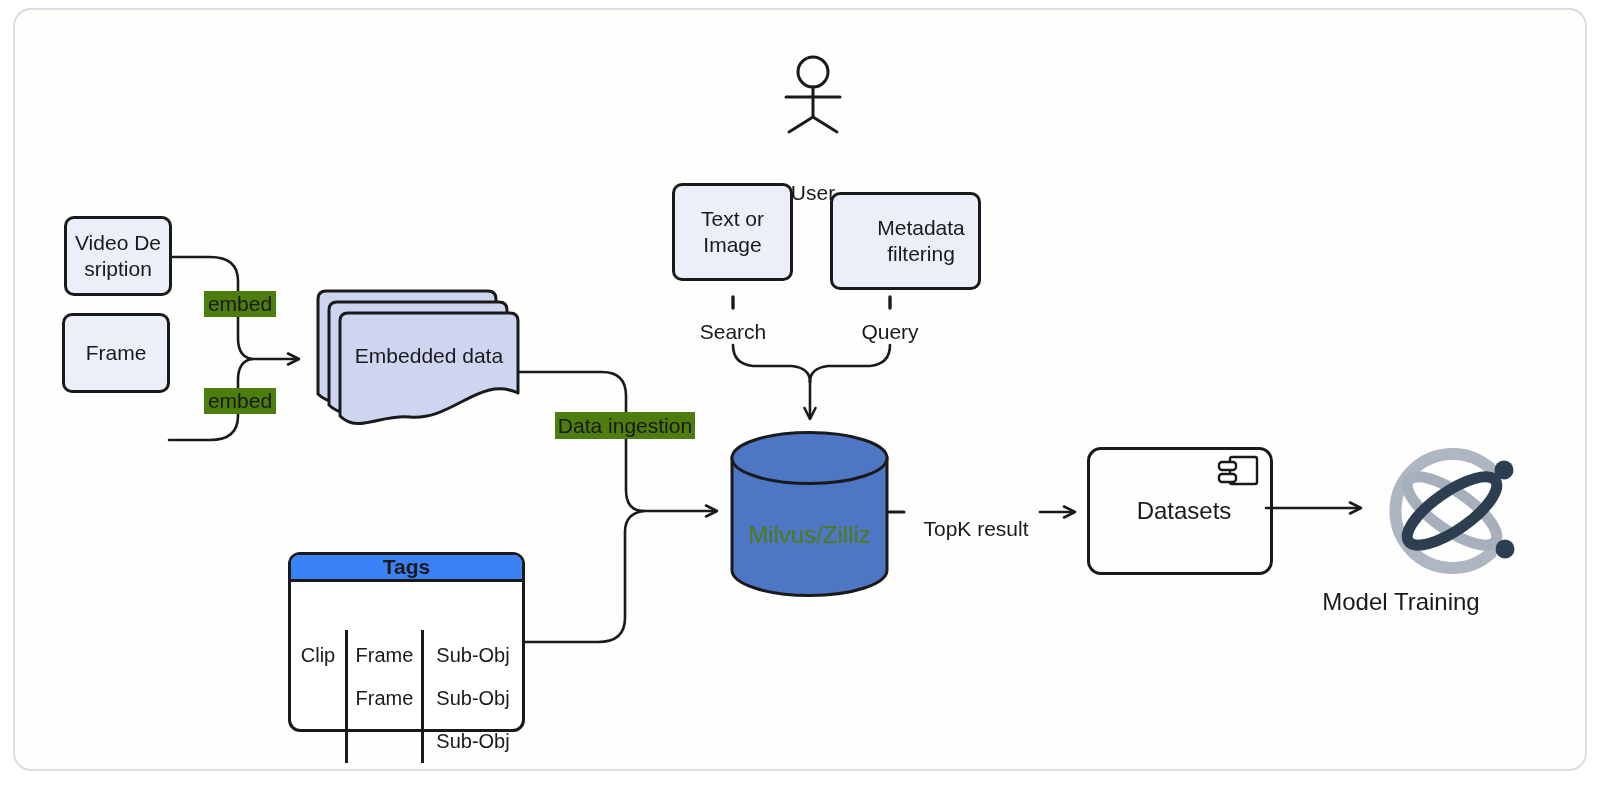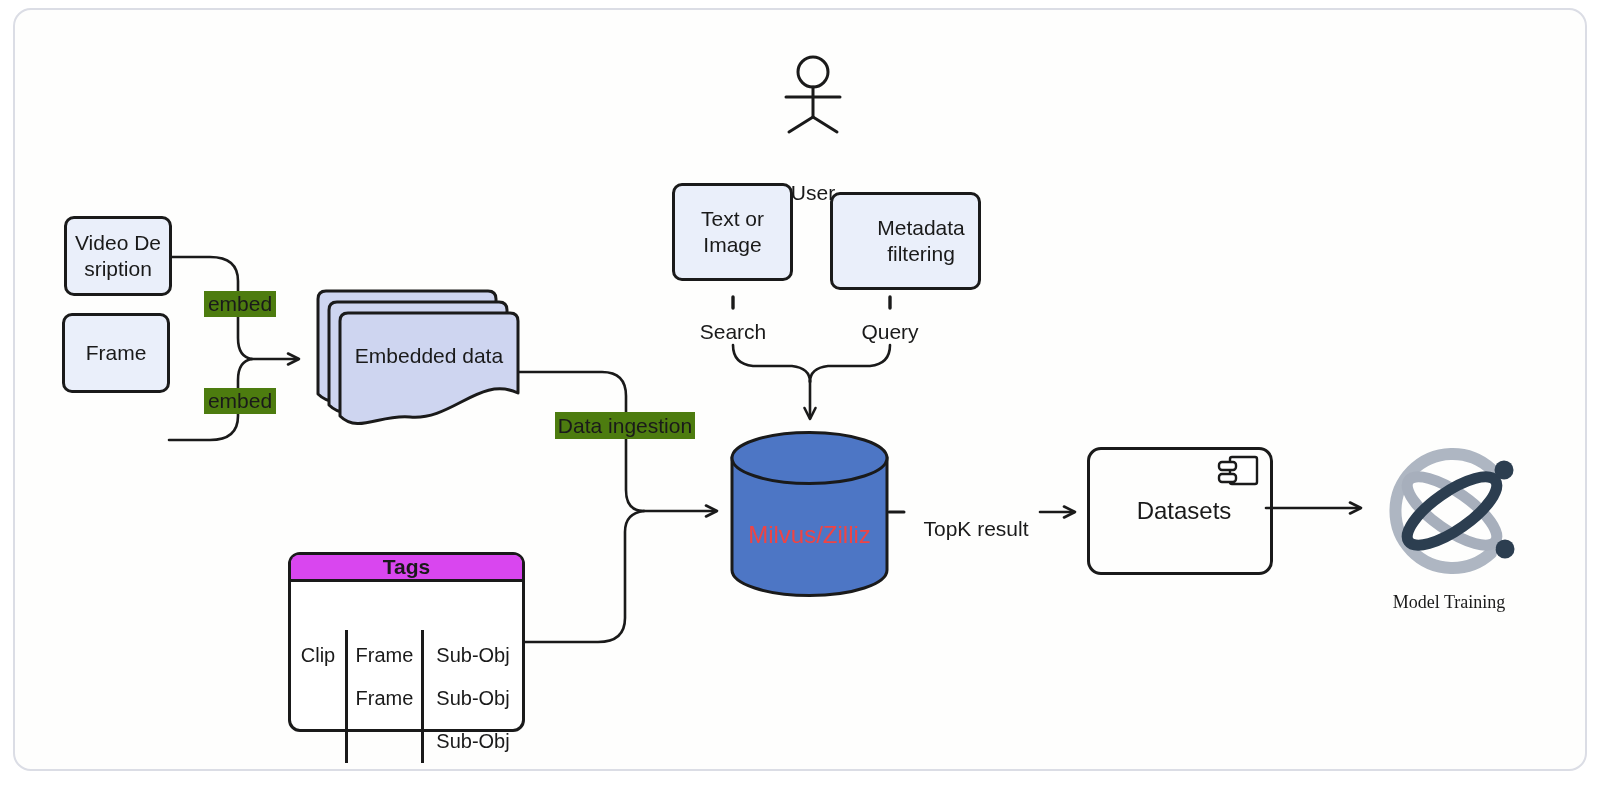--- a/index.html
+++ b/index.html
@@ -8,25 +8,25 @@
   #frame{position:absolute;left:13px;top:8px;width:1570px;height:759px;
          border:2px solid #dbdde5;border-radius:18px;background:#fefefd;}
   #shapes{position:absolute;left:0;top:0;width:1600px;height:793px;}
   .node{position:absolute;border:3px solid #1a1a1a;border-radius:10px;background:#eaeffa;
         display:flex;flex-direction:column;align-items:center;justify-content:center;
         font-size:21px;line-height:1.22;text-align:center;z-index:2;}
   .plain{background:#ffffff;border-radius:14px;font-size:24px;}
   .lbl{position:absolute;display:flex;align-items:center;justify-content:center;
        font-size:21px;text-align:center;z-index:2;}
   .linebreak{background:#4d7c0f;}
-  .white{color:#ef4444;font-size:24px;}
+  .white{color:#4d7c0f;font-size:24px;}
   .tags{position:absolute;left:288px;top:552px;width:237px;height:180px;z-index:2;
         border:3px solid #1a1a1a;border-radius:12px;background:#ffffff;box-sizing:border-box;
         display:flex;flex-direction:column;}
-  .tags-head{height:42px;background:#d946ef;border-bottom:3px solid #1a1a1a;
+  .tags-head{height:42px;background:#3b82f6;border-bottom:3px solid #1a1a1a;
         border-radius:8px 8px 0 0;display:flex;align-items:center;justify-content:center;
         font-weight:bold;font-size:21px;}
   .tags-body{flex:1;display:flex;flex-direction:row;margin-top:48px;}
   .tags-col{display:flex;flex-direction:column;padding-top:4px;box-sizing:border-box;}
   .tags-col.c1{width:57px;border-right:3px solid #1a1a1a;}
   .tags-col.c2{width:76px;border-right:3px solid #1a1a1a;}
   .tags-col.c3{flex:1;}
   .cell{height:43px;display:flex;align-items:center;justify-content:center;font-size:20px;}
 </style>
 </head>
@@ -167,16 +167,16 @@
     </div>
 
   <div class="lbl" style="left:918px;top:515px;width:116px;height:27px;">
       <span>TopK result</span>
     </div>
 
   <div class="node plain" style="left:1087px;top:447px;width:172px;height:122px;background:transparent;border-radius:14px;padding-left:8px;">
     <span>Datasets</span>
   </div>
 
-  <div class="lbl" style="left:1358px;top:588px;width:182px;height:28px;font-size:18px;font-family:Liberation Serif, serif;">
+  <div class="lbl" style="left:1310px;top:588px;width:182px;height:28px;font-size:24px;">
       <span>Model Training</span>
     </div>
 </div>
 
 </body></html>

